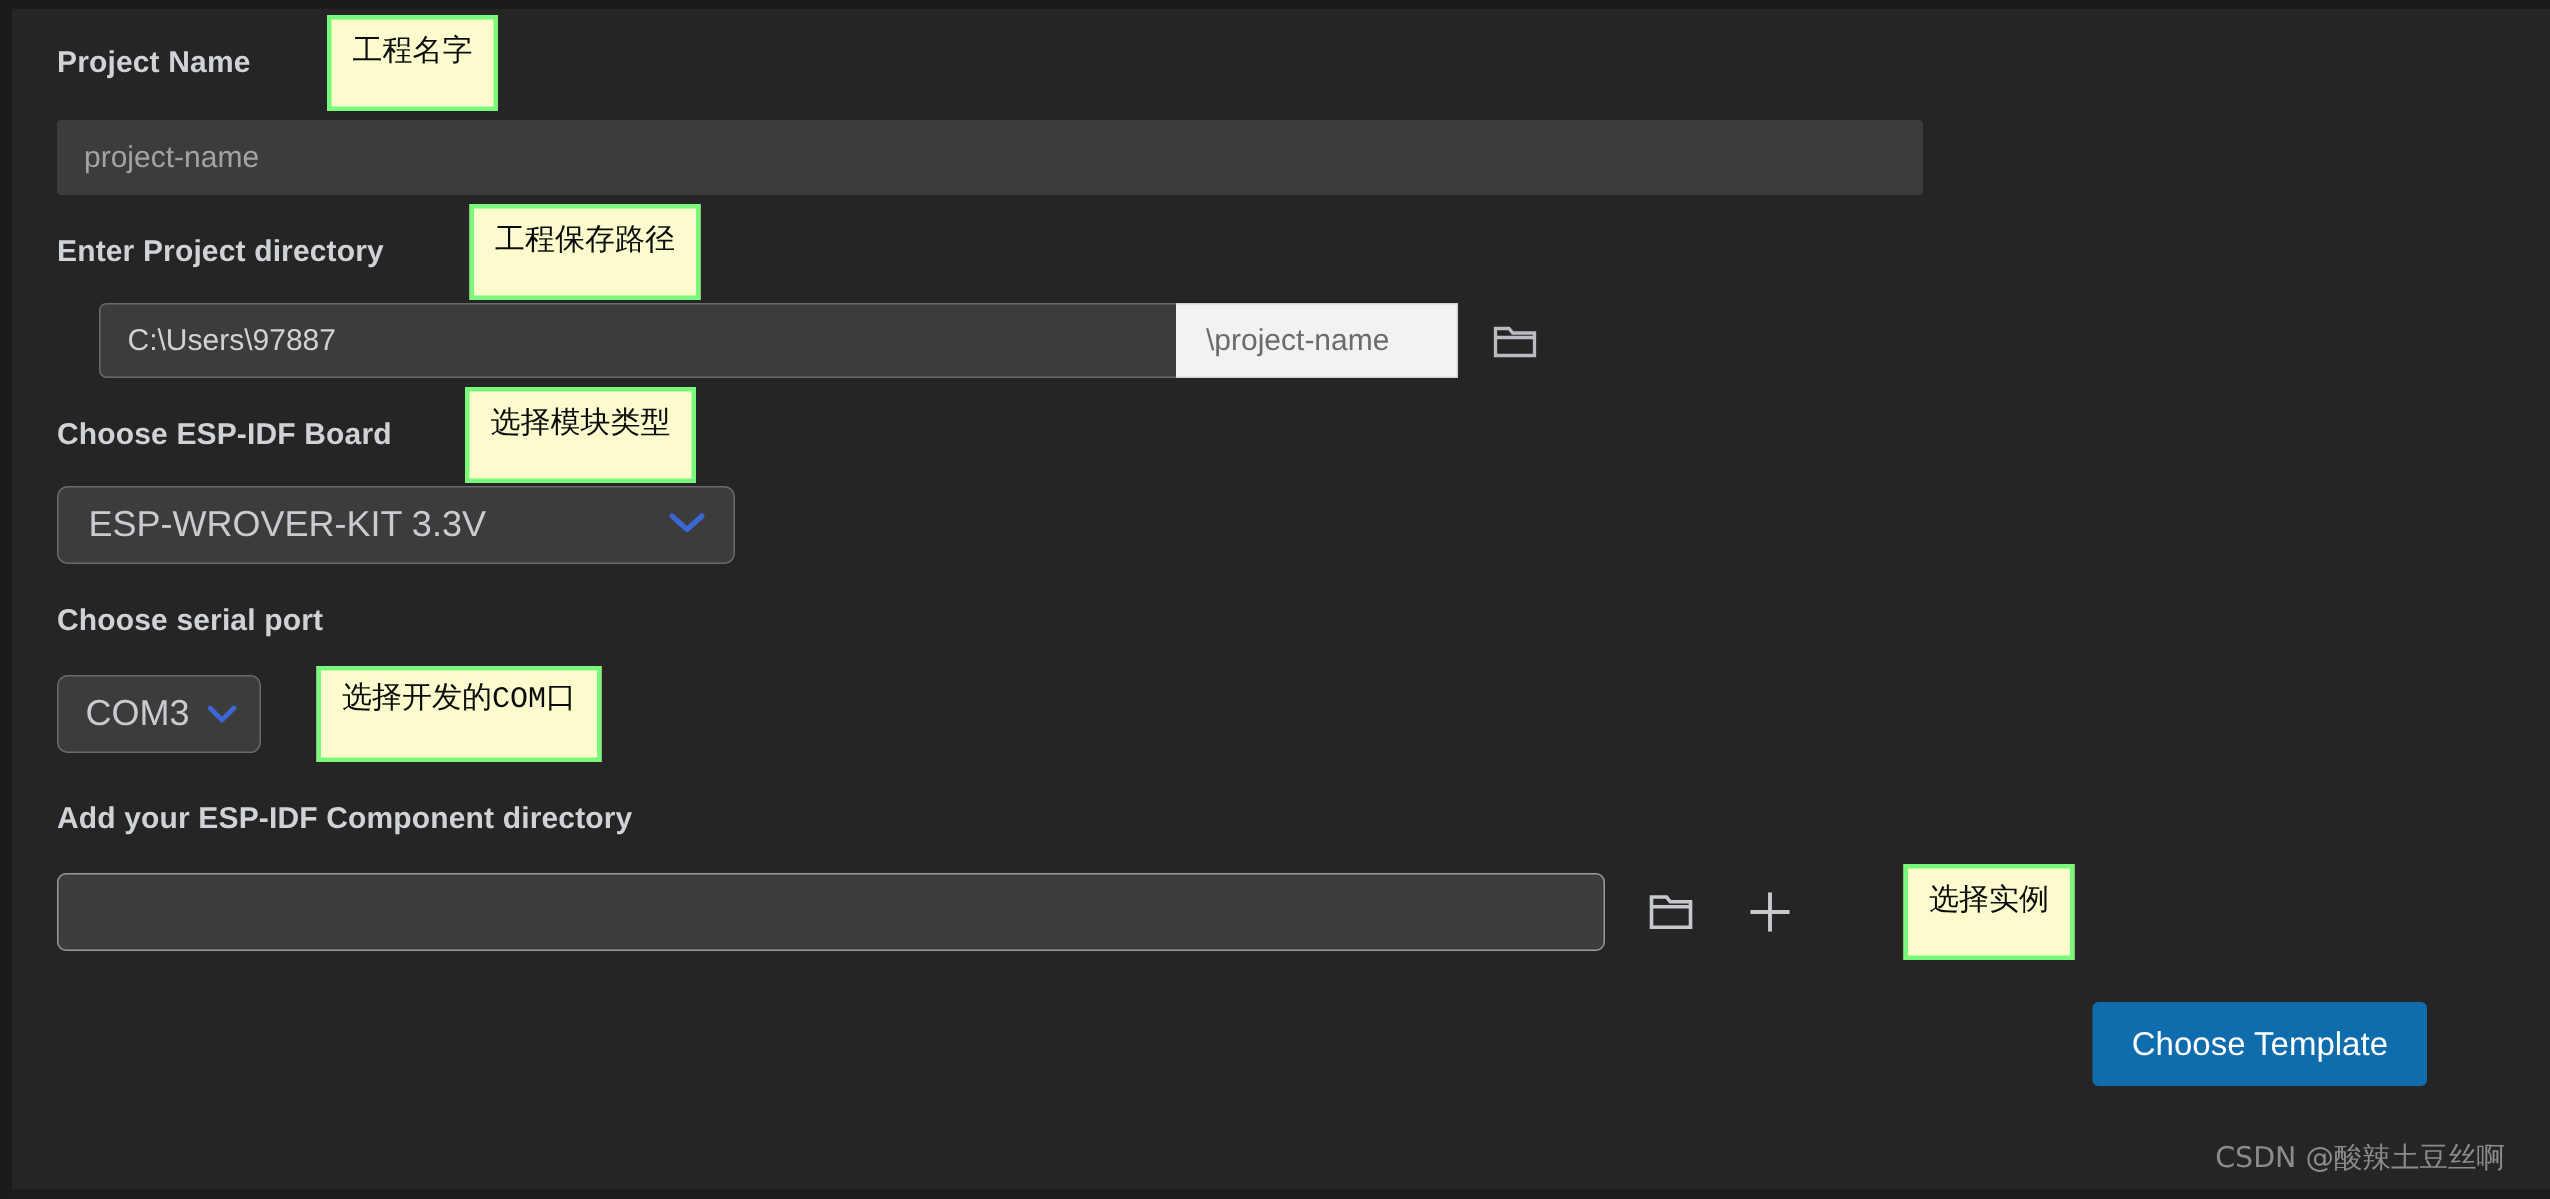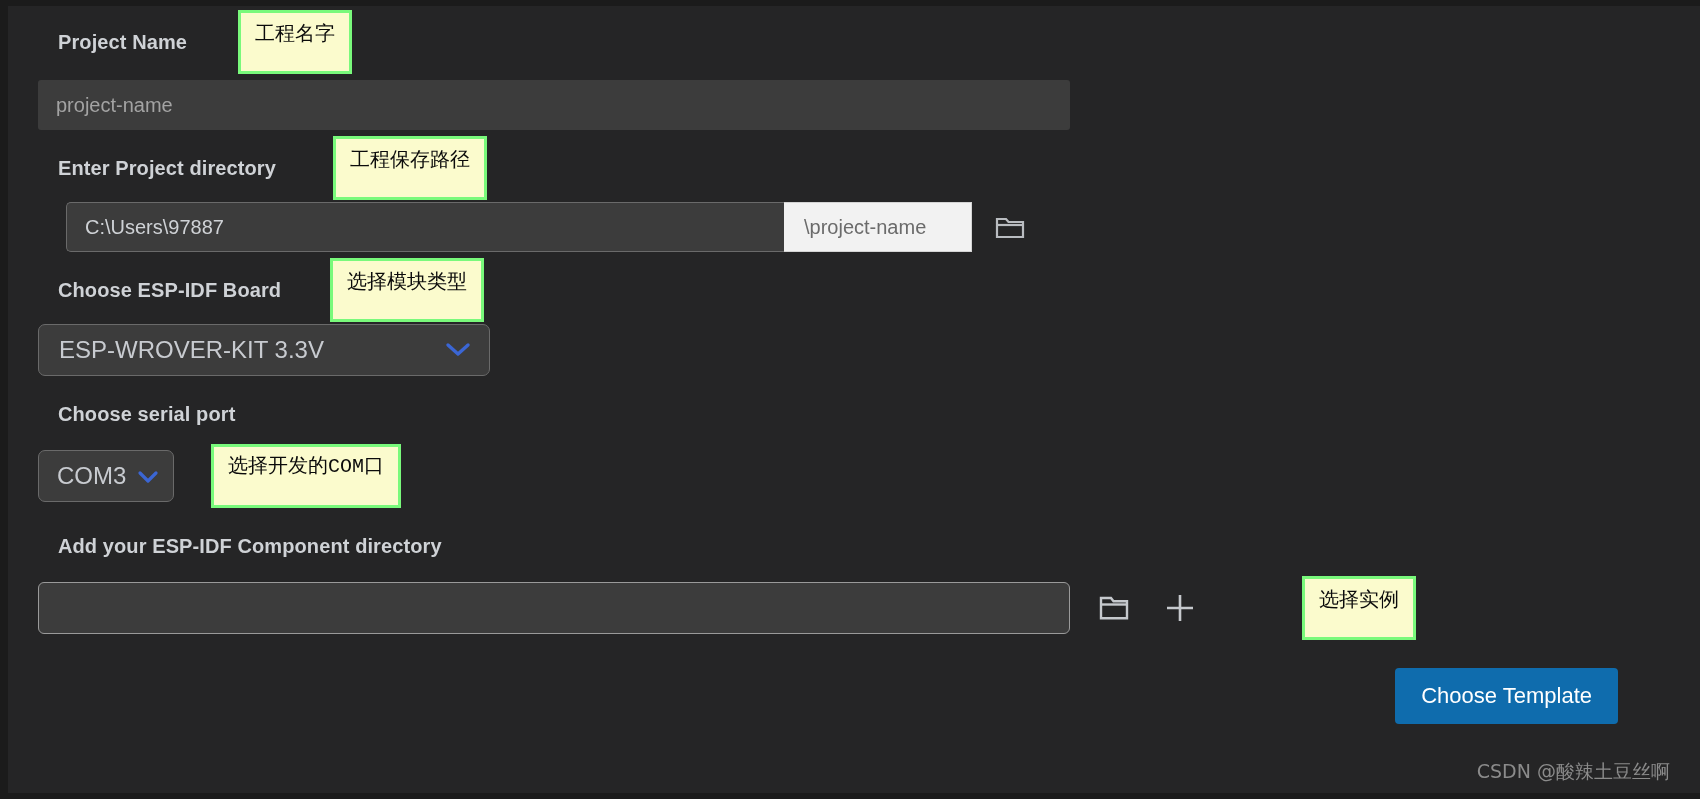--- a/index.html
+++ b/index.html
@@ -35,21 +35,20 @@
     display: flex;
     align-items: center;
     height: 44px;
   }
   .field-label {
     font-size: 20px;
     font-weight: bold;
     color: #cfd2d6;
     letter-spacing: .1px;
     white-space: nowrap;
-    margin-left: 20px;
   }
 
   
   .anno {
     background: #fbfbcd;
     border: 3px solid #79f97b;
     color: #0b0b0b;
     font-family: "DejaVu Sans", "Liberation Sans", sans-serif;
     font-size: 20px;
     line-height: 1;
@@ -182,21 +181,21 @@
   <div class="form">
 
     
     <div class="label-row">
       <span class="field-label" style="width:180px;">Project Name</span>
       <span class="anno">工程名字</span>
     </div>
 
     <div class="spacer-16"></div>
 
-    <div class="input-flat" style="width:1032px;">
+    <div class="input-flat" style="width:1244px;">
       <span>project-name</span>
     </div>
 
     <div class="spacer-16"></div>
 
     
     <div class="label-row">
       <span class="field-label" style="width:275px;">Enter Project directory</span>
       <span class="anno">工程保存路径</span>
     </div>
@@ -278,21 +277,21 @@
           <path d="M3 10.5 H29" stroke="#c6c9cd" stroke-width="2.4"></path>
         </svg>
       </div>
 
       <div class="icon-btn" style="margin-left:22px;">
         <svg width="36" height="36" viewBox="0 0 36 36" fill="none">
           <path d="M18 5 V31 M5 18 H31" stroke="#c6c9cd" stroke-width="2.6" stroke-linecap="butt"></path>
         </svg>
       </div>
 
-      <span class="anno" style="margin-left:100px;">选择实例</span>
+      <span class="anno" style="margin-left:67px;">选择实例</span>
     </div>
 
     <div class="spacer-16"></div>
 
     
     <div style="display:flex; justify-content:flex-end; padding-right:60px; margin-top:12px;">
       <button class="primary-btn">Choose Template</button>
     </div>
 
   </div>

